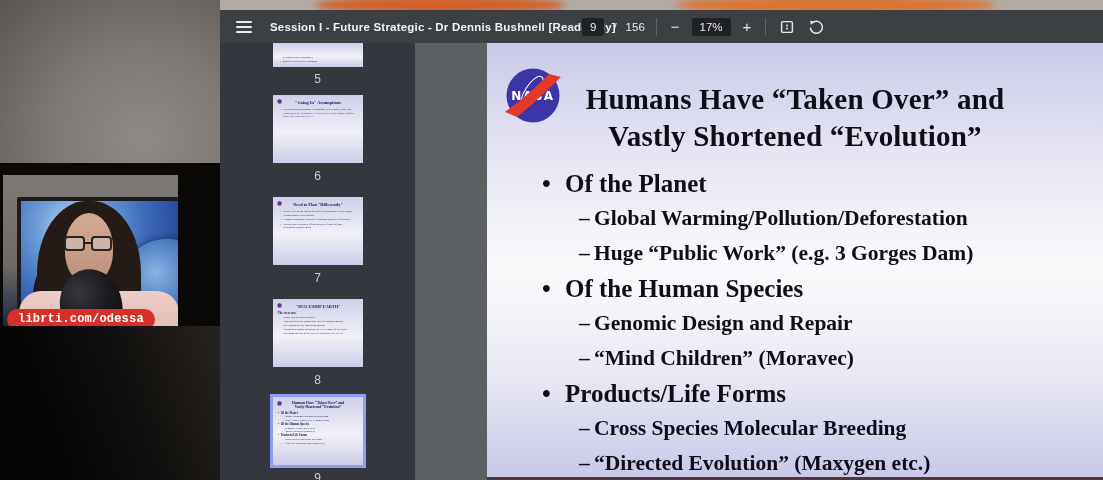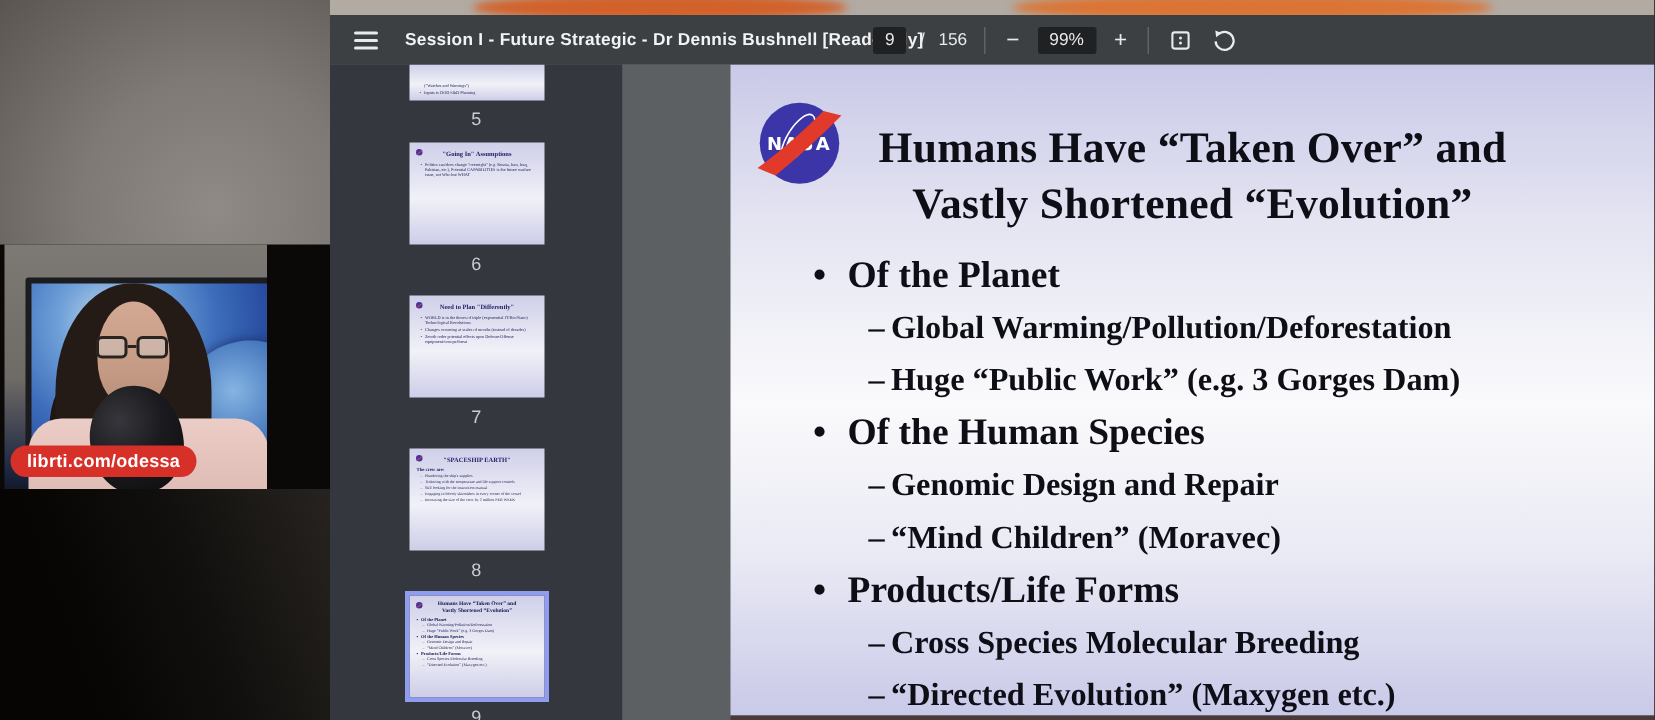--- a/index.html
+++ b/index.html
@@ -6,22 +6,22 @@
   html,body { width:1103px; height:480px; overflow:hidden; background:#000; }
   #stage { position:relative; width:1103px; height:480px; font-family:"Liberation Sans", sans-serif; }
 
   
   .presenter { position:absolute; left:0; top:0; width:220px; height:480px; background:#0a0908; overflow:hidden; }
   .wall { position:absolute; left:0; top:0; width:220px; height:163px;
           background:radial-gradient(ellipse at 65% 85%, #8f8a85 0%, #7e7974 45%, #5a5551 100%); }
   .lower-dark { position:absolute; left:0; top:326px; width:220px; height:154px;
           background:linear-gradient(250deg,#262320 0%, #12100e 40%, #060504 75%); }
 
-  .webcam { position:absolute; left:3px; top:163px; width:175px; height:163px;
-            background:linear-gradient(180deg,#7d7975 0%, #6e6a66 55%, #1d2742 92%, #141a2c 100%); overflow:hidden; }
+  .webcam { position:absolute; left:3px; top:175px; width:175px; height:163px;
+            background:linear-gradient(180deg,#7d7975 0%, #6e6a66 55%, #1d2742 92%, #141a2c 100%); overflow:hidden;font-family:Liberation Mono, monospace; }
   .tv { position:absolute; left:14px; top:22px; width:180px; height:126px; background:#1c1c1e;
         border-radius:2px; padding:4px; }
   .tv-screen { position:relative; width:100%; height:100%; overflow:hidden;
         background:radial-gradient(circle at 30% 22%, #c3d9ee 0%, #6fa0d8 22%, #3c6cba 48%, #24459a 75%, #16244e 100%); }
   .earth { position:absolute; left:98px; top:38px; width:96px; height:96px; border-radius:50%;
         background:radial-gradient(circle at 38% 35%, #85b4e2 0%, #4a7cc0 40%, #27519c 68%, #142c60 100%);
         box-shadow:0 0 8px rgba(20,40,90,.8); }
   .tv-brand { position:absolute; right:6px; bottom:5px; display:flex; align-items:center; gap:3px;
         transform:scale(.62); transform-origin:right bottom; }
   .tv-brand .brand { color:#fff; font-weight:bold; font-size:11px; }
@@ -159,21 +159,21 @@
           <span></span>
           <span></span>
         </div>
       <div class="doc-title">Session I - Future Strategic - Dr Dennis Bushnell [Read-Only]</div>
       <div class="controls">
         <span class="num-box">9</span>
         <span>/</span>
         <span>156</span>
         <span class="tb-sep"></span>
         <span class="tb-btn">−</span>
-        <span class="num-box">99%</span>
+        <span class="num-box">17%</span>
         <span class="tb-btn">+</span>
         <span class="tb-sep"></span>
         <span class="icon-btn">
           <svg width="16" height="16" viewBox="0 0 16 16">
             <rect x="2.6" y="2.6" width="10.8" height="10.8" rx="1.5" fill="none" stroke="#e8eaed" stroke-width="1.4"></rect>
             <circle cx="8" cy="6.4" r="1" fill="#e8eaed"></circle>
               <circle cx="8" cy="9.6" r="1" fill="#e8eaed"></circle>
           </svg>
         </span>
         <span class="icon-btn">

